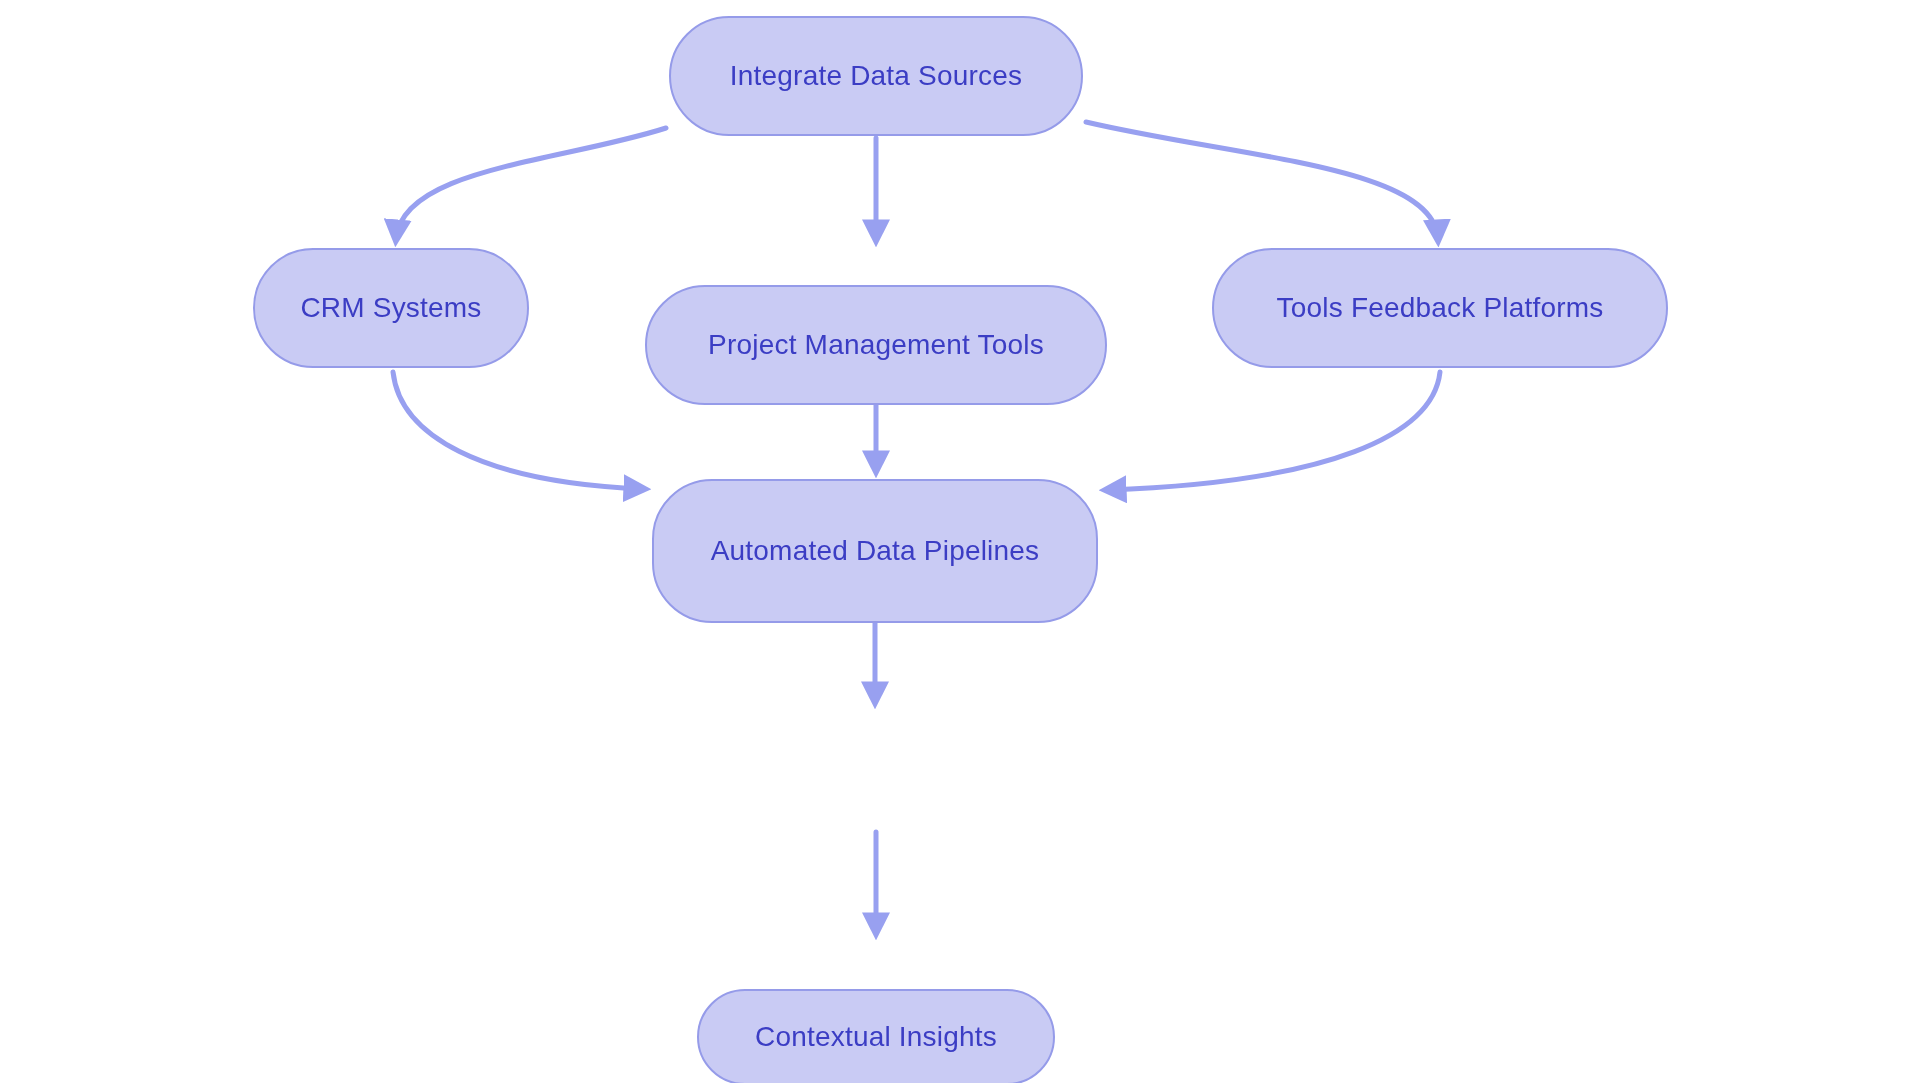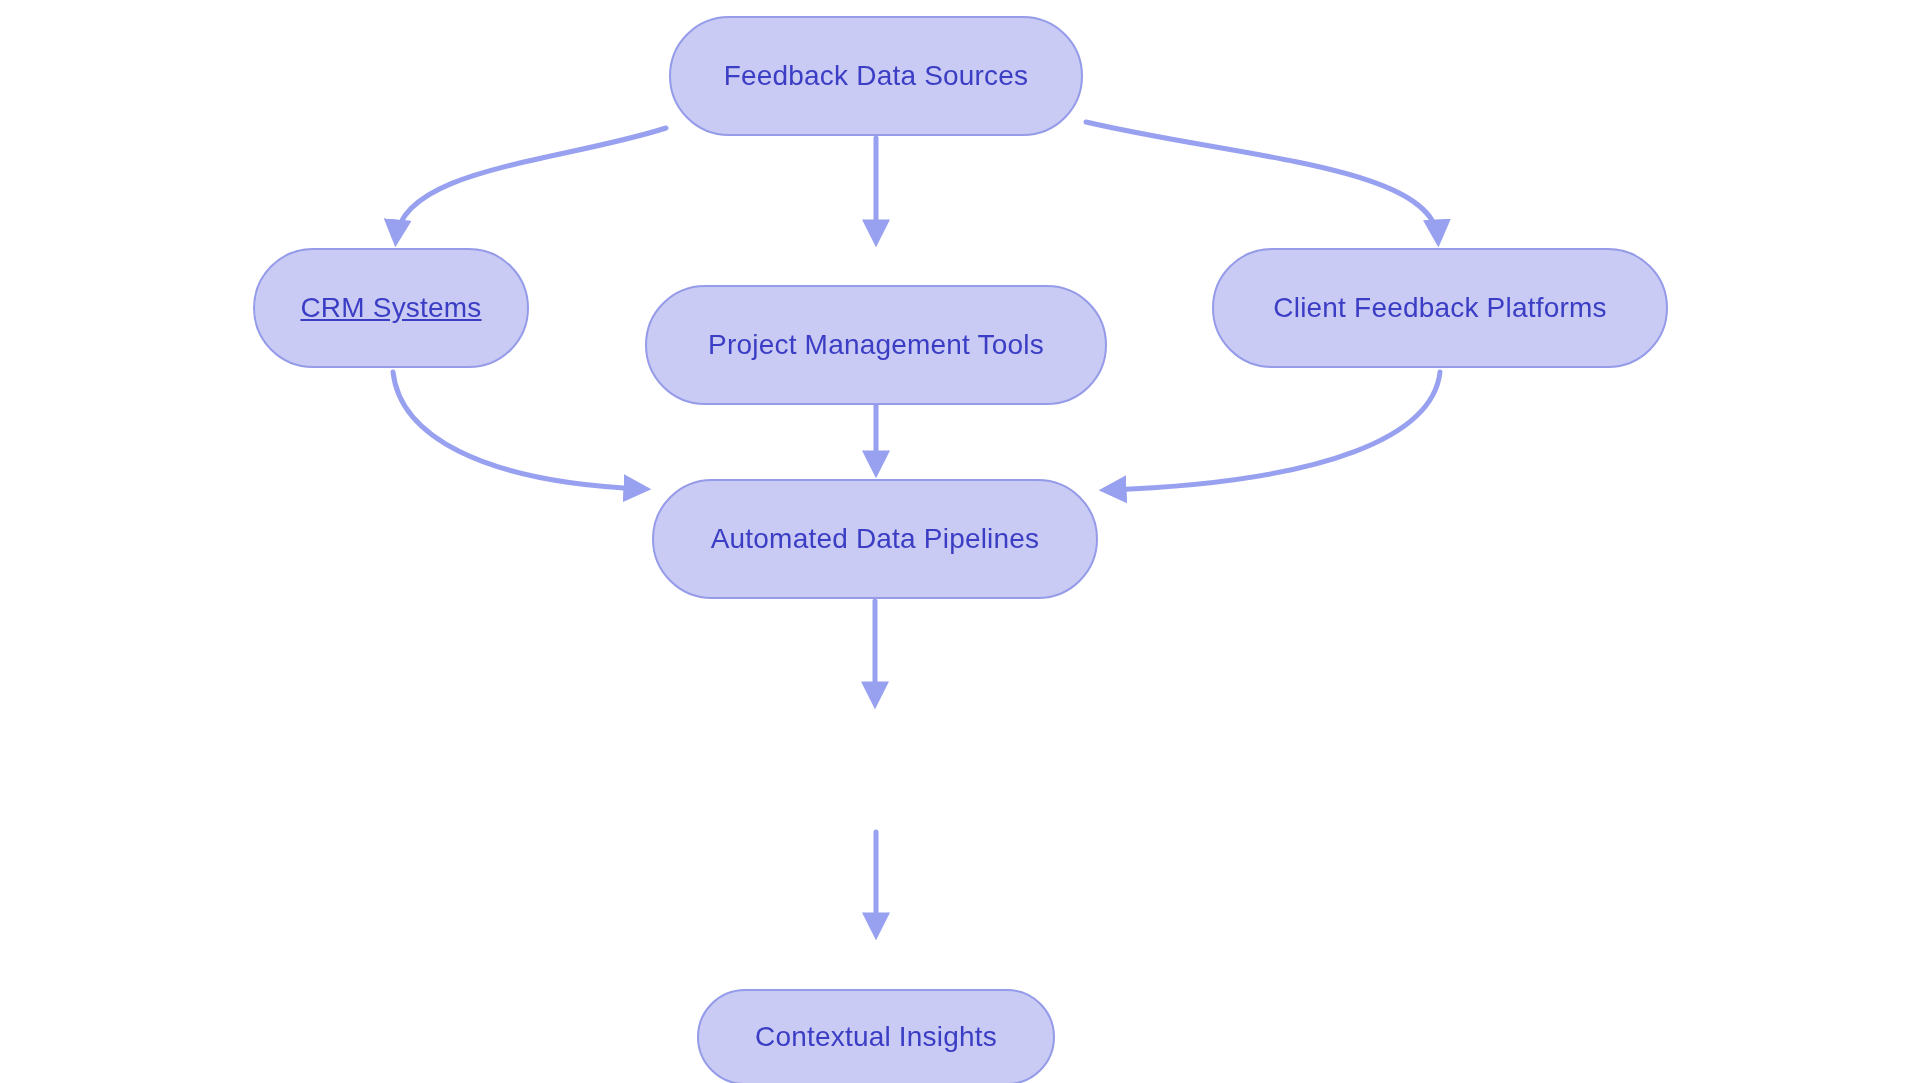--- a/index.html
+++ b/index.html
@@ -44,24 +44,24 @@
     border: 2px solid var(--node-border);
     border-radius: 60px;
     color: var(--node-text);
     font-size: 28px;
     font-weight: 500;
     letter-spacing: 0.2px;
     text-align: center;
     white-space: nowrap;
   }
   .n-integrate   { left: 669px;  top: 16px;  width: 414px; height: 120px; }
-  .n-crm         { left: 253px;  top: 248px; width: 276px; height: 120px; text-decoration: underline; }
+  .n-crm         { left: 253px;  top: 248px; width: 276px; height: 120px; }
   .n-pmt         { left: 645px;  top: 248px; width: 462px; height: 120px; margin-top: 37px; }
   .n-cfp         { left: 1212px; top: 248px; width: 456px; height: 120px; }
-  .n-adp         { left: 652px;  top: 479px; width: 446px; height: 120px; }
+  .n-adp         { left: 652px;  top: 479px; width: 446px; height: 144px; }
   .n-rif         { left: 645px;  top: 710px; width: 462px; height: 120px; }
   .n-ci          { left: 697px;  top: 989px; width: 358px; height: 96px; }
 </style>
 </head>
 <body>
 
 <div class="canvas">
 
   <svg class="edges" viewBox="0 0 1920 1083" xmlns="http://www.w3.org/2000/svg" aria-hidden="true">
     <defs>
@@ -74,33 +74,33 @@
     <path class="edge" d="M 876 138 L 876 239" marker-end="url(#arrow)"></path>
     <path class="edge" d="M 1086 122 C 1240 158, 1434 166, 1438 239" marker-end="url(#arrow)"></path>
     <path class="edge" d="M 393 372 C 400 435, 480 482, 643 489" marker-end="url(#arrow)"></path>
     <path class="edge" d="M 876 370 L 876 470" marker-end="url(#arrow)"></path>
     <path class="edge" d="M 1440 372 C 1433 435, 1330 482, 1107 490" marker-end="url(#arrow)"></path>
     <path class="edge" d="M 875 601 L 875 701" marker-end="url(#arrow)"></path>
     <path class="edge" d="M 876 832 L 876 932" marker-end="url(#arrow)"></path>
   </svg>
 
   <div class="node n-integrate">
-    <span>Feedback Data Sources</span>
+    <span>Integrate Data Sources</span>
   </div>
 
   <div class="node n-crm">
     <span>CRM Systems</span>
   </div>
 
   <div class="node n-pmt">
     <span>Project Management Tools</span>
   </div>
 
   <div class="node n-cfp">
-    <span>Client Feedback Platforms</span>
+    <span>Tools Feedback Platforms</span>
   </div>
 
   <div class="node n-adp">
     <span>Automated Data Pipelines</span>
   </div>
 
 
   <div class="node n-ci">
     <span>Contextual Insights</span>
   </div>

